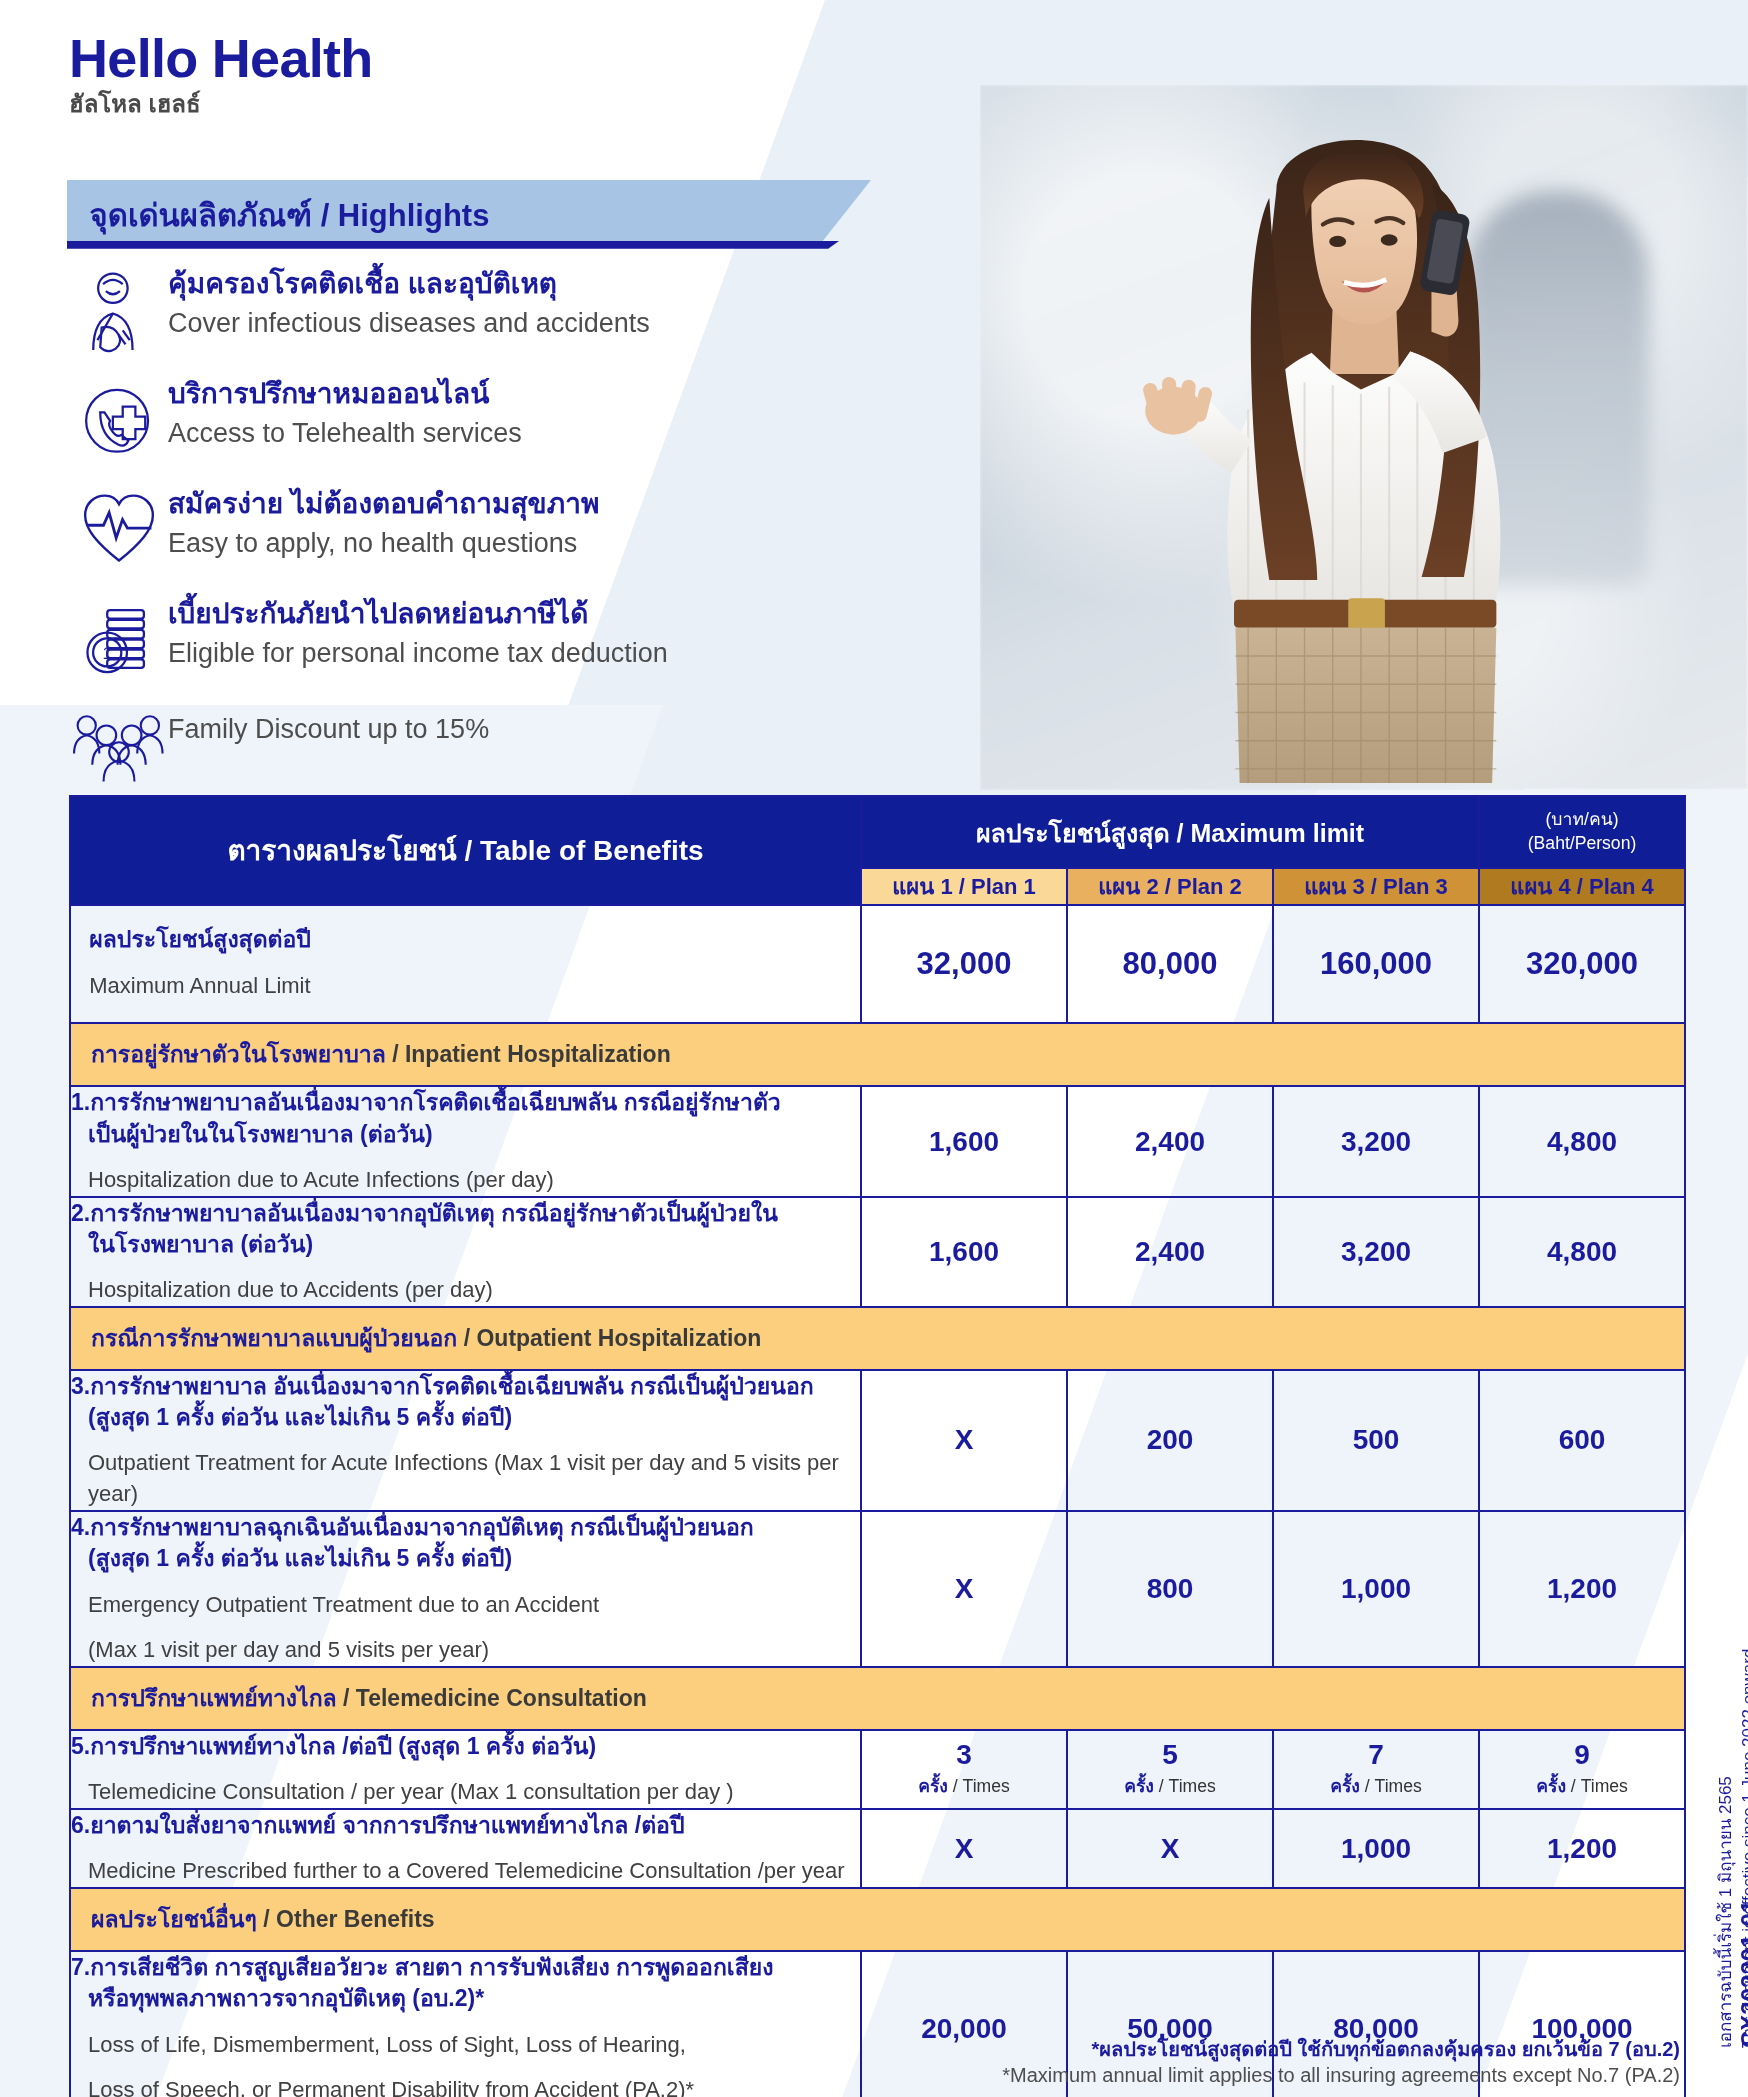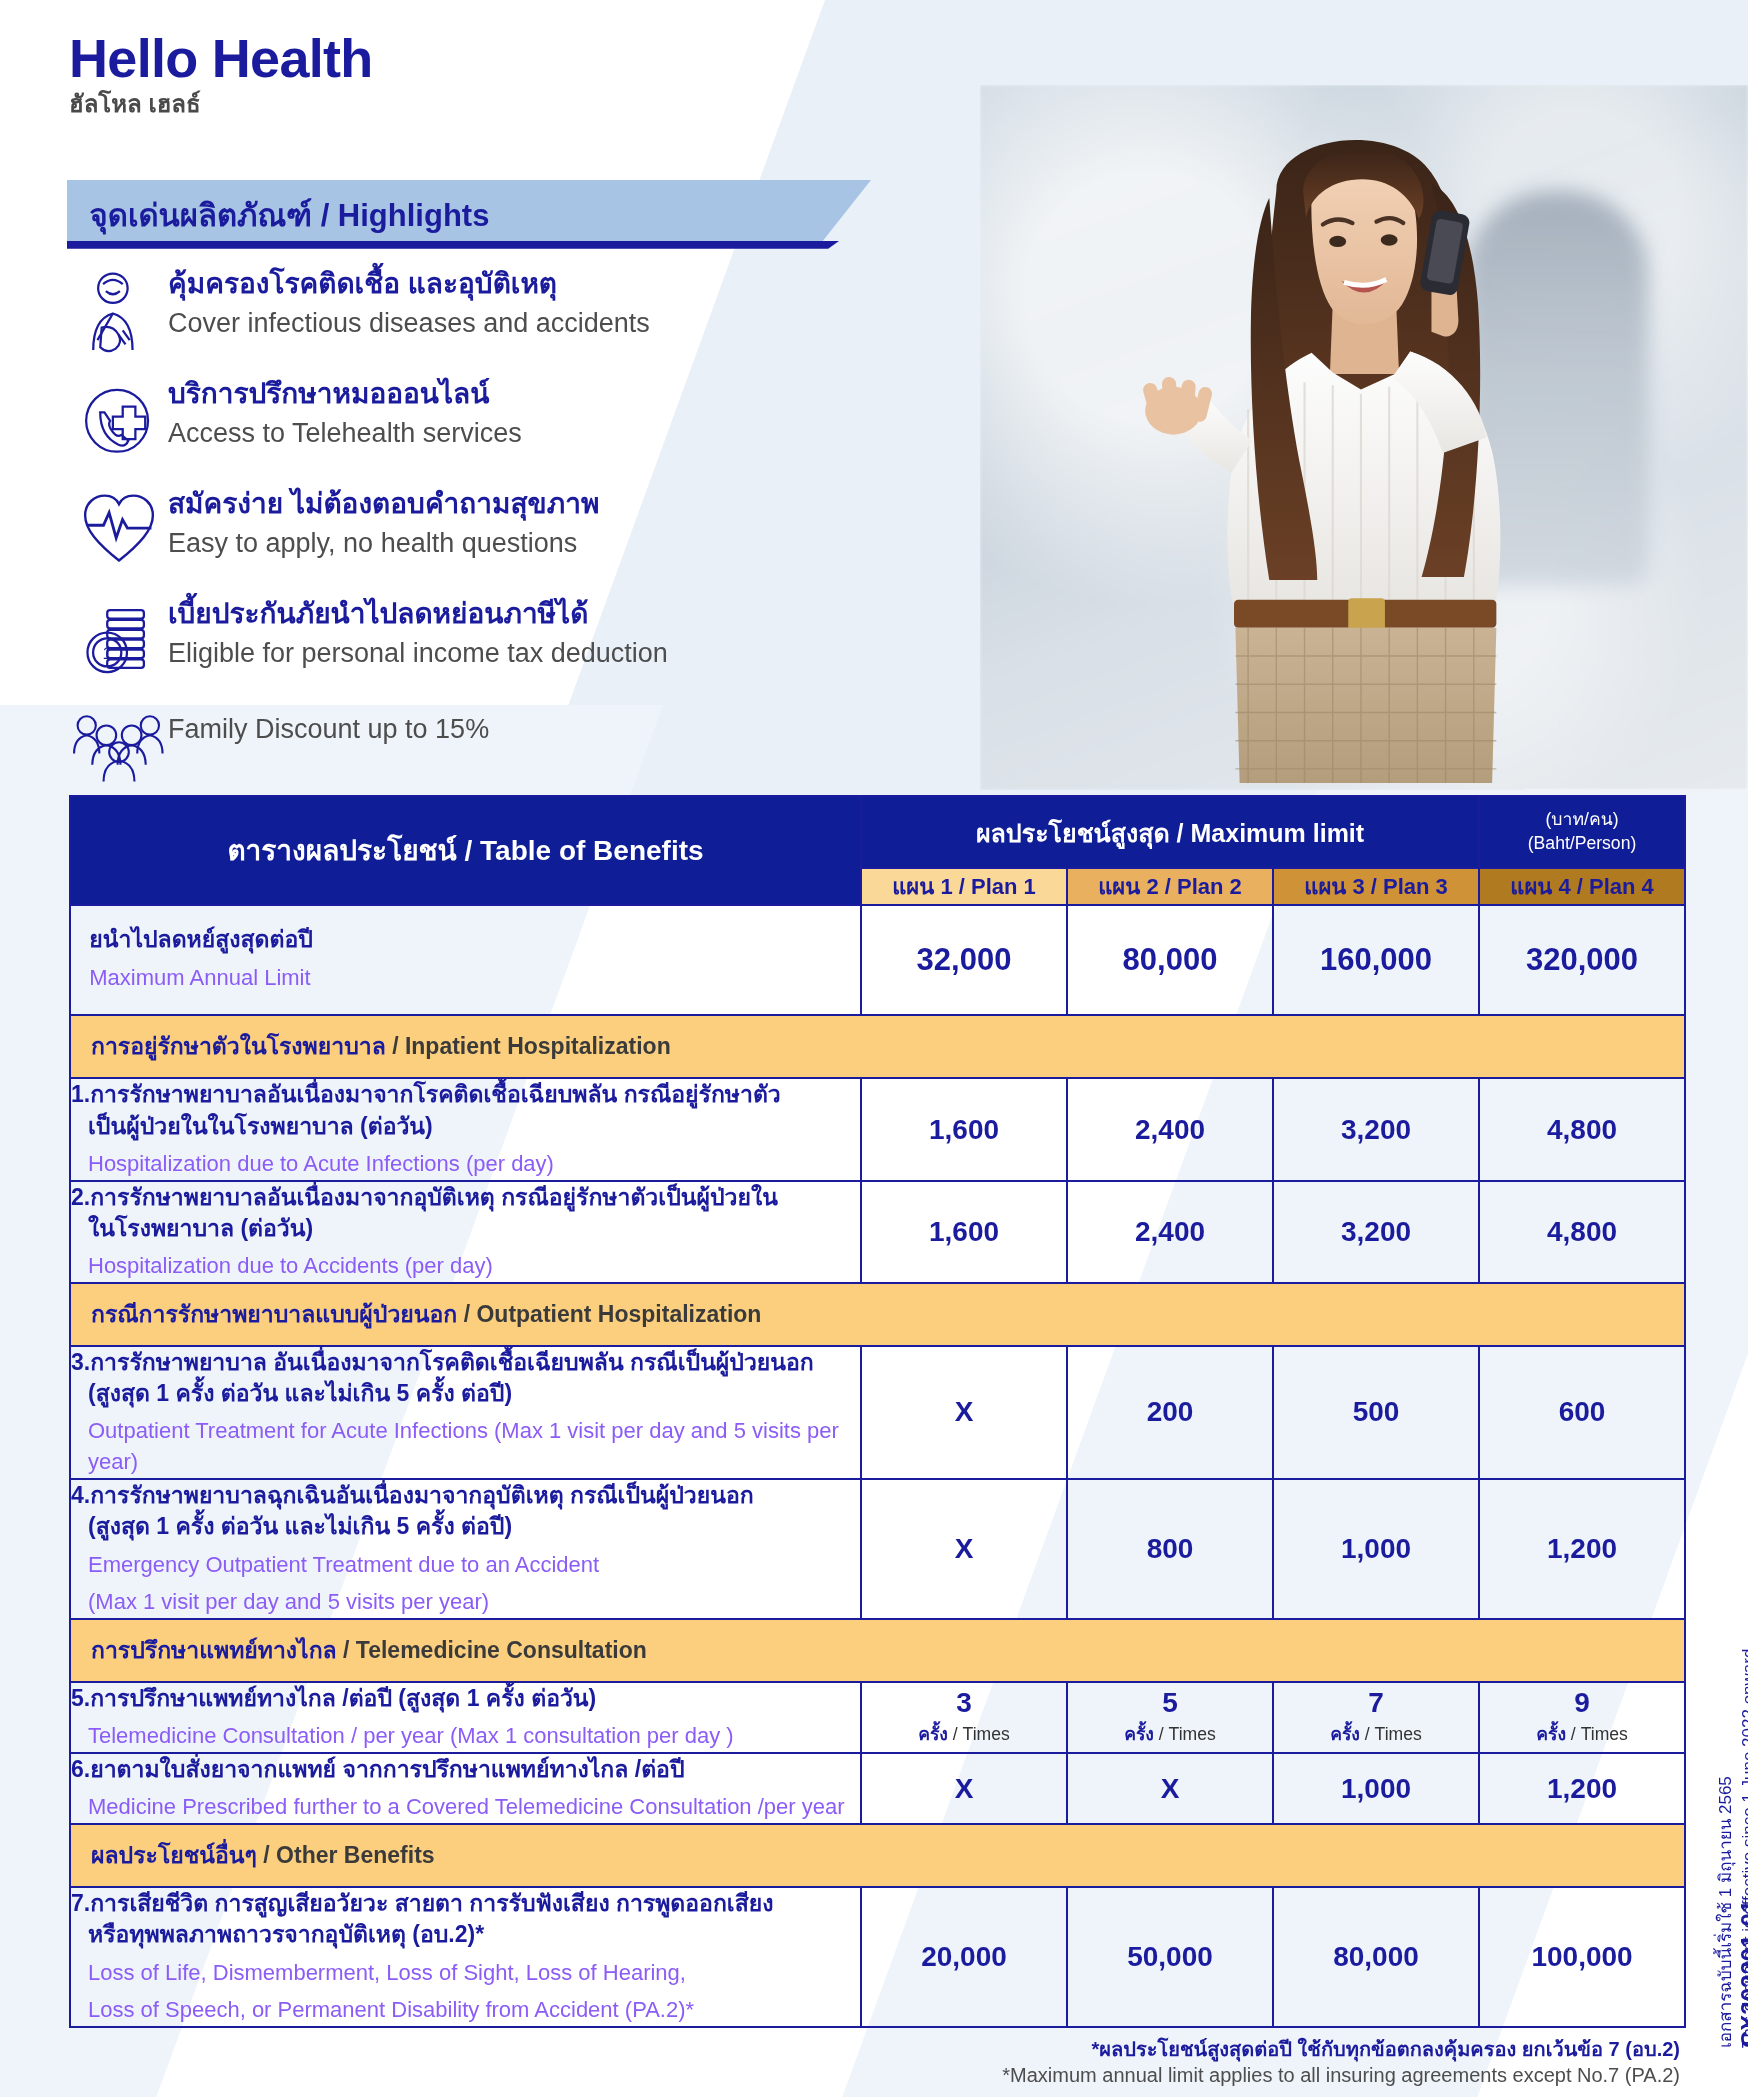--- a/index.html
+++ b/index.html
@@ -244,23 +244,23 @@
   }
   .b-th {
     font-size: 23px;
     color: #1b1b9e;
     font-weight: bold;
     line-height: 1.36;
   }
   .b-th .indent { display: inline-block; padding-left: 17px; }
   .b-en {
     font-size: 22px;
-    color: #8b5cf6;
+    color: #404040;
     line-height: 1.4;
-    margin-top: 7px;
+    margin-top: 15px;
   }
   .b-en .indent { display: inline-block; padding-left: 17px; }
 
   .b-val {
     text-align: center;
     font-size: 28px;
     font-weight: bold;
     color: #1b1b9e;
   }
   .b-val.big { font-size: 31px; }
@@ -550,21 +550,21 @@
 
       <tr>
         <td class="hd-plan pl1">แผน 1 / Plan 1</td>
         <td class="hd-plan pl2">แผน 2 / Plan 2</td>
         <td class="hd-plan pl3">แผน 3 / Plan 3</td>
         <td class="hd-plan pl4">แผน 4 / Plan 4</td>
       </tr>
 
       <tr class="row-annual">
         <td class="b-desc">
-          <div class="b-th">ยนำไปลดหย์สูงสุดต่อปี</div>
+          <div class="b-th">ผลประโยชน์สูงสุดต่อปี</div>
           <div class="b-en">Maximum Annual Limit</div>
         </td>
         <td class="b-val big">32,000</td>
         <td class="b-val big">80,000</td>
         <td class="b-val big">160,000</td>
         <td class="b-val big">320,000</td>
       </tr>
 
       <tr class="sec-row">
         <td colspan="5">

